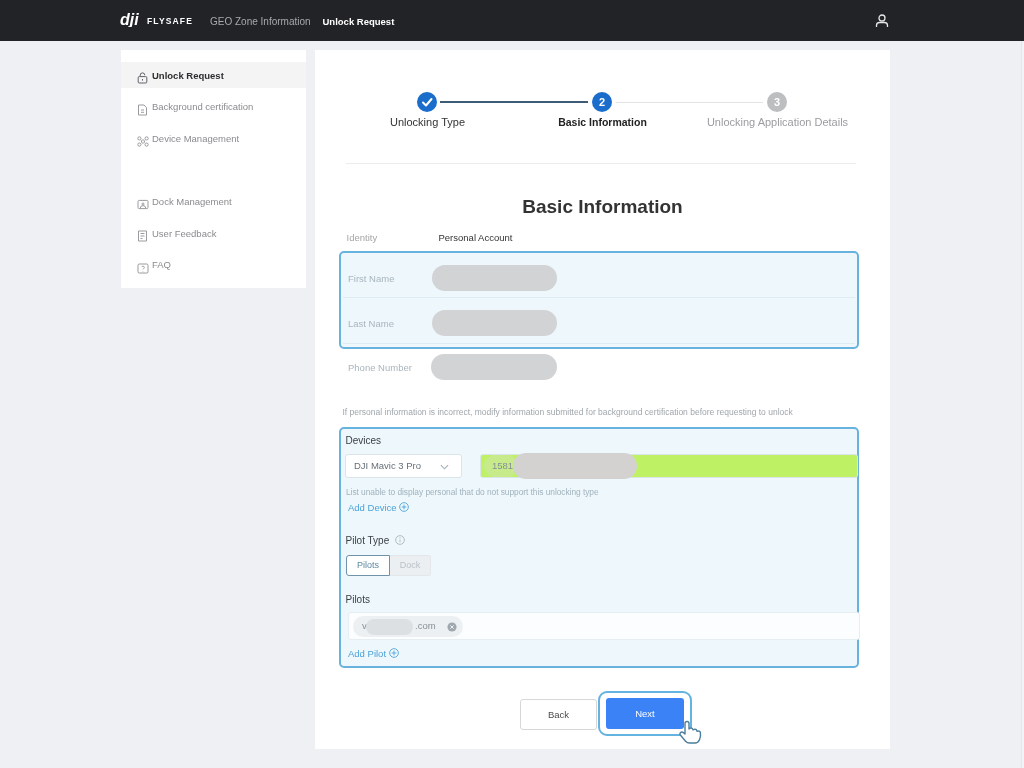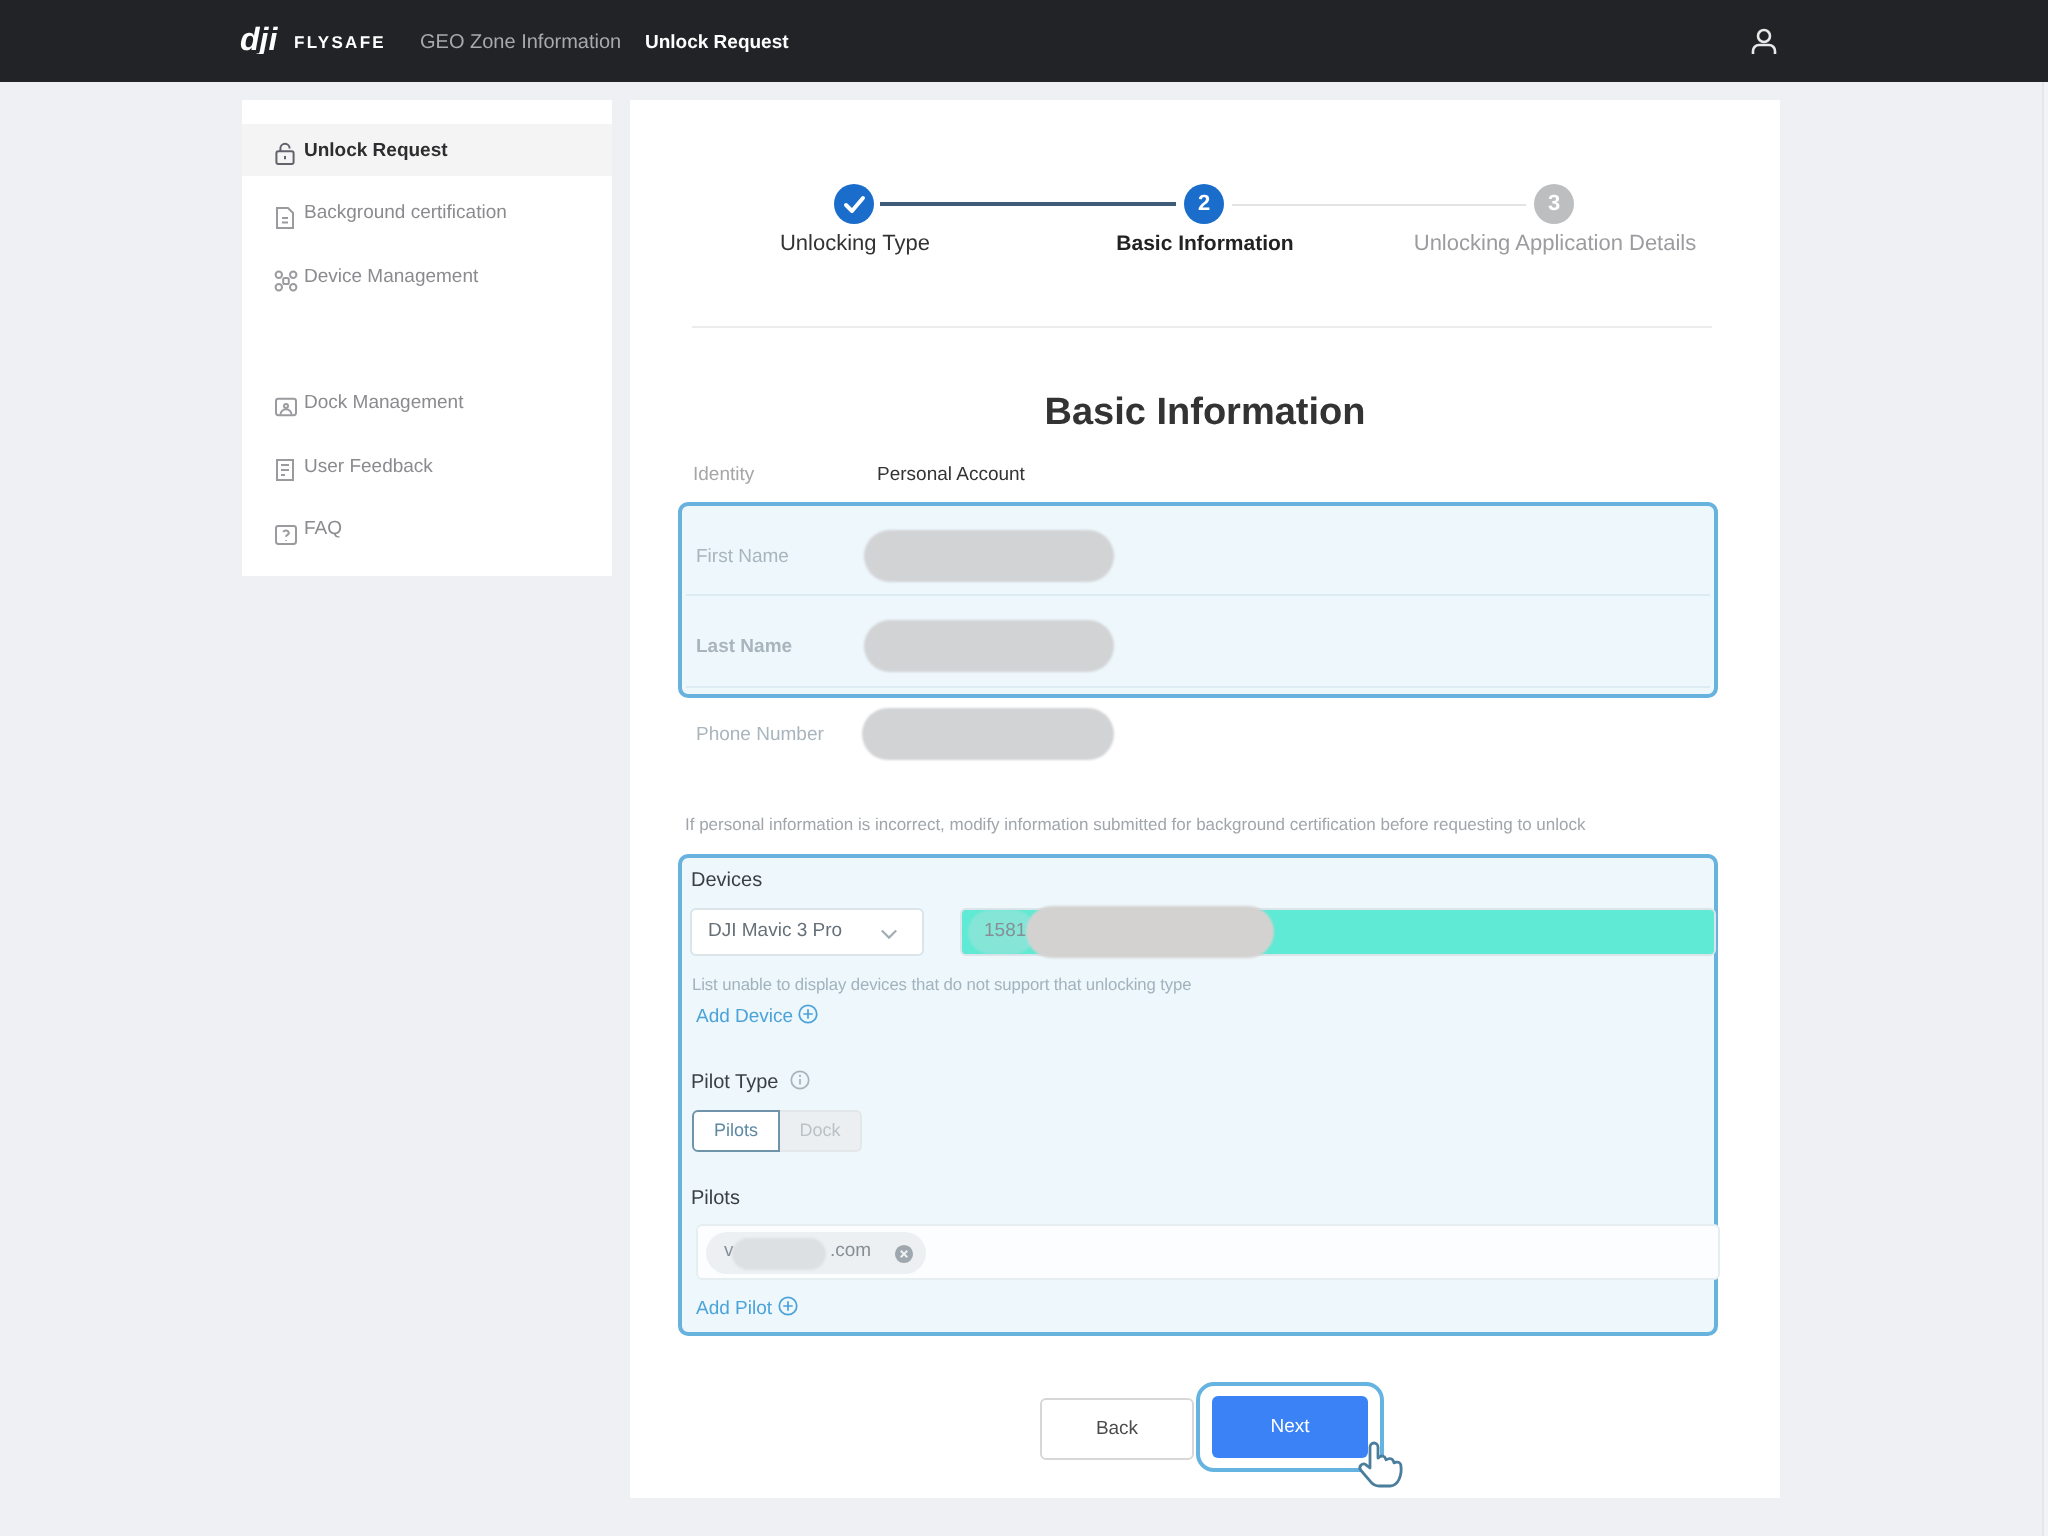--- a/index.html
+++ b/index.html
@@ -37,21 +37,21 @@
 .bluebox { position:absolute; left:24px; width:520px; background:#edf7fc; border:2px solid #68b2de; border-radius:5px; }
 #box1 { top:201px; height:98px;padding-left:44px; }
 #box2 { top:377px; height:241px; }
 .flabel { position:absolute; left:7px; font-size:9.5px; color:#a9b5bd; }
 .blob { position:absolute; background:#d2d3d5; border-radius:13px; filter:blur(0.6px); }
 .rowsep { position:absolute; left:2px; width:512px; height:1px; background:#ddebf3; }
 #note { position:absolute; left:27.5px; top:357px; font-size:8.5px; color:#a0a6ab; }
 
 .b2lbl { position:absolute; left:4.5px; font-size:10px; color:#3a3f44; }
 #sel { position:absolute; left:4px; top:25px; width:117px; height:24px; background:#fff; border:1px solid #dbe4e9; border-radius:3px; font-size:9.5px; color:#667078; line-height:22px; padding-left:8px; }
-#inp { position:absolute; left:139px; top:25px; width:378px; height:24px; background:#5eead4; border:1px solid #dbe4e9; border-radius:3px; font-size:9.5px; color:#5f6a72; line-height:22px; padding-left:11px; }
+#inp { position:absolute; left:139px; top:25px; width:378px; height:24px; background:#bef264; border:1px solid #dbe4e9; border-radius:3px; font-size:9.5px; color:#5f6a72; line-height:22px; padding-left:11px; }
 #hint { position:absolute; left:5px; top:58px; font-size:8.4px; color:#a2b3bd; letter-spacing:-0.05px; }
 .addlink { position:absolute; font-size:9.5px; color:#4ba3d9; }
 #ptype { top:106px; }
 #tg1 { position:absolute; left:5px; top:126px; width:44px; height:21px; background:#fff; border:1px solid #6f94a9; border-radius:3px 0 0 3px; font-size:9px; color:#5d89a2; text-align:center; line-height:19px; z-index:2;}
 #tg2 { position:absolute; left:49px; top:126px; width:41px; height:21px; background:#eceff1; border:1px solid #e3e7ea; border-left:none; border-radius:0 3px 3px 0; font-size:9px; color:#bac2c8; text-align:center; line-height:19px; }
 #pilots { top:165px; }
 #tagfield { position:absolute; left:7px; top:183px; width:512px; height:28px; background:#fcfdfe; border:1px solid #e6eef2; border-radius:3px; }
 #chip { position:absolute; left:4px; top:3px; width:110px; height:21px; background:#edf0f2; border-radius:11px; font-size:9.5px; color:#868f97; }
 
 #backbtn { position:absolute; left:205px; top:649px; width:77px; height:31px; background:#fff; border:1px solid #d7d7d7; border-radius:3px; font-size:9.5px; color:#4c4c4c; text-align:center; line-height:29px; }
@@ -135,39 +135,39 @@
   <div class="slbl" style="left:112.5px; top:66px; color:#333;">Unlocking Type</div>
   <div class="slbl" style="left:287.5px; top:66px; color:#222; font-weight:700; font-size:10.5px;">Basic Information</div>
   <div class="slbl" style="left:462.5px; top:66px; color:#9c9ca0;">Unlocking Application Details</div>
   <div id="divider"></div>
   <div id="h1">Basic Information</div>
   <div id="idlbl">Identity</div>
   <div id="idval">Personal Account</div>
 
   <div class="bluebox" id="box1">
     <div class="flabel" style="top:20px;">First Name</div>
-    <div class="flabel" style="top:65px;font-weight:bold;">Last Name</div>
+    <div class="flabel" style="top:65px;">Last Name</div>
     <div class="flabel" style="top:109px;">Phone Number</div>
     <div class="blob" style="left:91px; top:12px; width:125px; height:26px;"></div>
     <div class="blob" style="left:91px; top:57px; width:125px; height:26px;"></div>
     <div class="blob" style="left:90px; top:101px; width:126px; height:26px;"></div>
     <div class="rowsep" style="top:44px;"></div>
     <div class="rowsep" style="top:90px;"></div>
   </div>
   <div id="note">If personal information is incorrect, modify information submitted for background certification before requesting to unlock</div>
 
   <div class="bluebox" id="box2">
     <div class="b2lbl" style="top:6px;">Devices</div>
     <div id="sel">DJI Mavic 3 Pro<svg width="9" height="6" viewBox="0 0 10 6" style="position:absolute;right:12px;top:9px;" fill="none" stroke="#a2adb4" stroke-width="1.2">
           <polyline points="1,1 5,5 9,1"></polyline>
         </svg></div>
     <div id="inp">1581</div>
     <div class="blob" style="left:143px; top:26px; width:34px; height:22px; background:rgba(218,222,224,0.32); border-radius:11px;"></div>
       <div class="blob" style="left:172px; top:24px; width:124px; height:26px; background:#d4d2d0;"></div>
-    <div id="hint">List unable to display devices that do not support that unlocking type</div>
+    <div id="hint">List unable to display personal that do not support this unlocking type</div>
     <div class="addlink" style="left:7px; top:73px;">Add Device <svg width="10" height="10" viewBox="0 0 11 11" style="vertical-align:-1px;" fill="none" stroke="#4ba3d9" stroke-width="0.95">
           <circle cx="5.5" cy="5.5" r="4.8"></circle>
           <path d="M5.5 2.9 v5.2 M2.9 5.5 h5.2"></path>
         </svg></div>
     <div class="b2lbl" id="ptype">Pilot Type <svg width="10" height="10" viewBox="0 0 11 11" style="vertical-align:-1px; margin-left:3px;" fill="none" stroke="#a9b2b8" stroke-width="0.95">
           <circle cx="5.5" cy="5.5" r="4.8"></circle>
           <path d="M5.5 5 v3 M5.5 2.6 v1.2"></path>
         </svg></div>
     <div id="tg1">Pilots</div>
     <div id="tg2">Dock</div>

